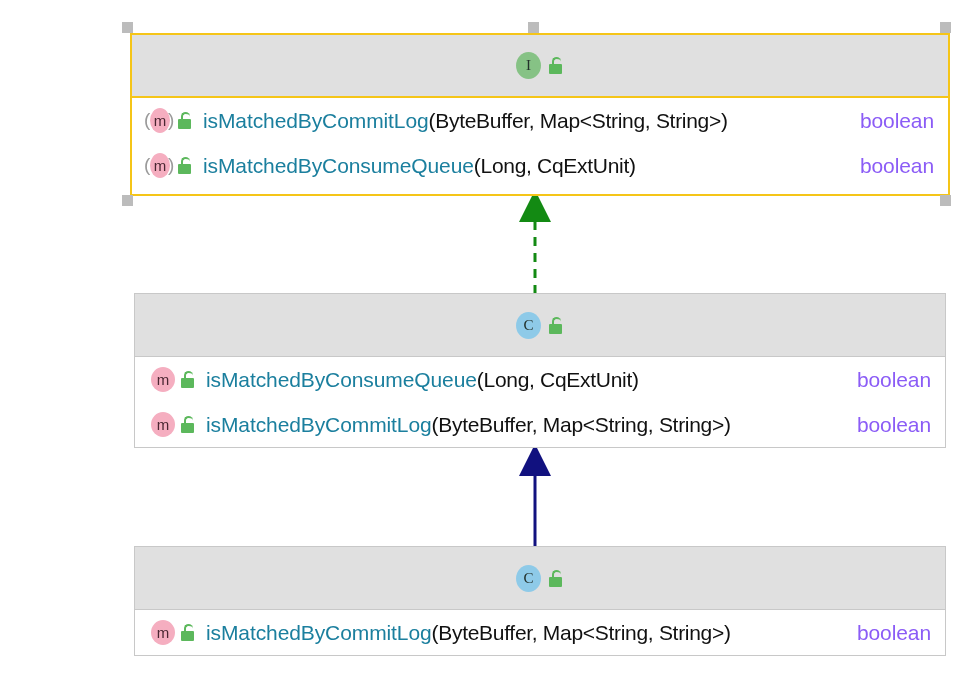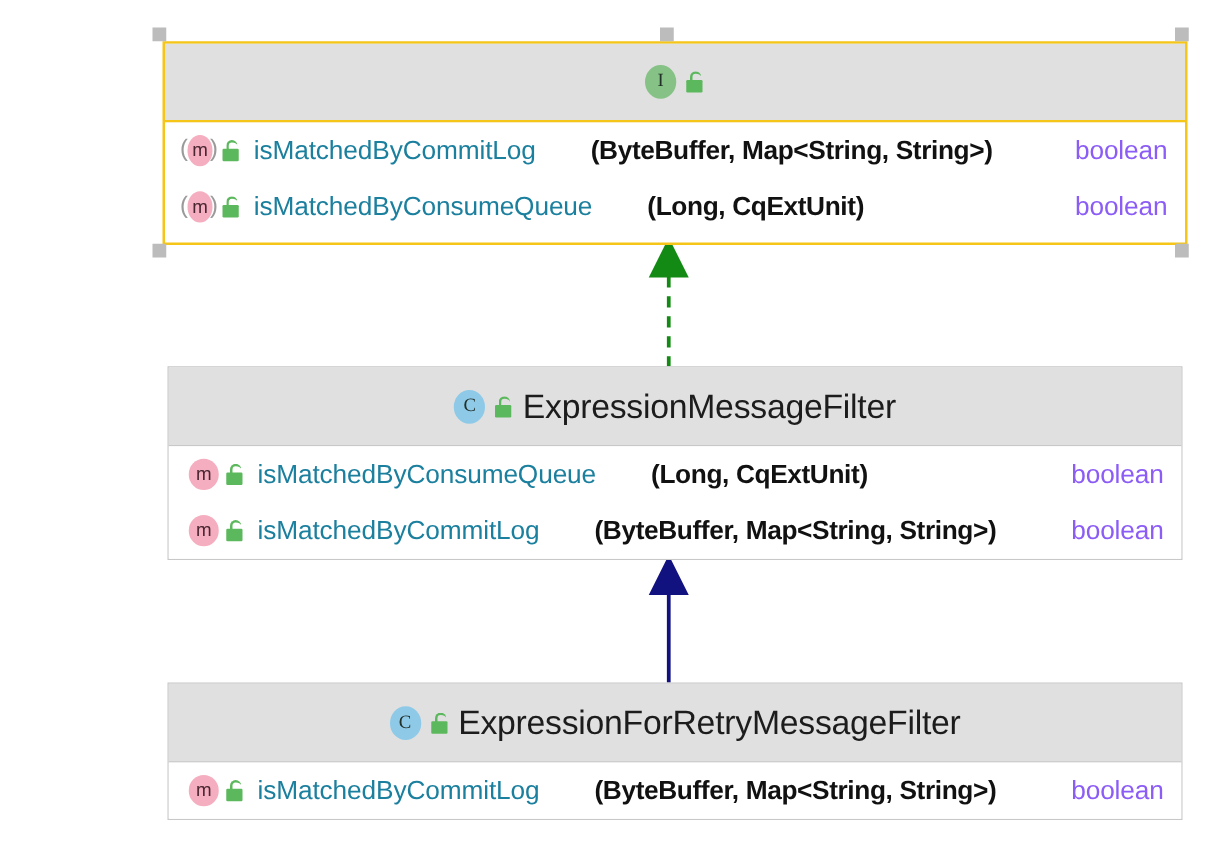--- a/index.html
+++ b/index.html
@@ -68,31 +68,30 @@
     padding-right: 14px;
     box-sizing: border-box;
     white-space: nowrap;
   }
   .member-sig {
     flex: 1 1 auto;
     overflow: hidden;
     display: flex;
     align-items: flex-end;
     margin-left: 10px;
-    gap: 44px;
   }
   .m-name {
     font-size: 21px;
     color: #1b7f9e;
     letter-spacing: -0.1px;
   }
   .m-params {
     font-size: 21px;
     color: #111111;
-    font-weight: bold;
+    font-weight: normal;
     letter-spacing: -0.3px;
   }
   .m-return {
     font-size: 21px;
     color: #8b5cf6;
     margin-left: auto;
     padding-left: 12px;
     letter-spacing: -0.1px;
   }
 
@@ -270,21 +269,20 @@
   <div class="handle" style="left:122px; top:195px;"></div>
   <div class="handle" style="left:940px; top:195px;"></div>
 
   <div class="class-box" style="left:134px; top:293px; width:812px; height:155px;">
     <div class="class-header">
       <span class="icon-type cls">C</span>
       <span class="icon-lock">
         <span class="shackle"></span>
           <span class="body"></span>
       </span>
-      <span class="class-title">ExpressionMessageFilter</span>
     </div>
     <div class="members">
 
       <div class="member-row">
         <span class="member-icons">
           <span class="icon-method">
             <span class="dot">m</span>
           </span>
           <span class="icon-lock">
             <span class="shackle"></span>
@@ -318,21 +316,20 @@
     </div>
   </div>
 
   <div class="class-box" style="left:134px; top:546px; width:812px; height:110px;">
     <div class="class-header">
       <span class="icon-type cls">C</span>
       <span class="icon-lock">
         <span class="shackle"></span>
           <span class="body"></span>
       </span>
-      <span class="class-title">ExpressionForRetryMessageFilter</span>
     </div>
     <div class="members">
 
       <div class="member-row">
         <span class="member-icons">
           <span class="icon-method">
             <span class="dot">m</span>
           </span>
           <span class="icon-lock">
             <span class="shackle"></span>

